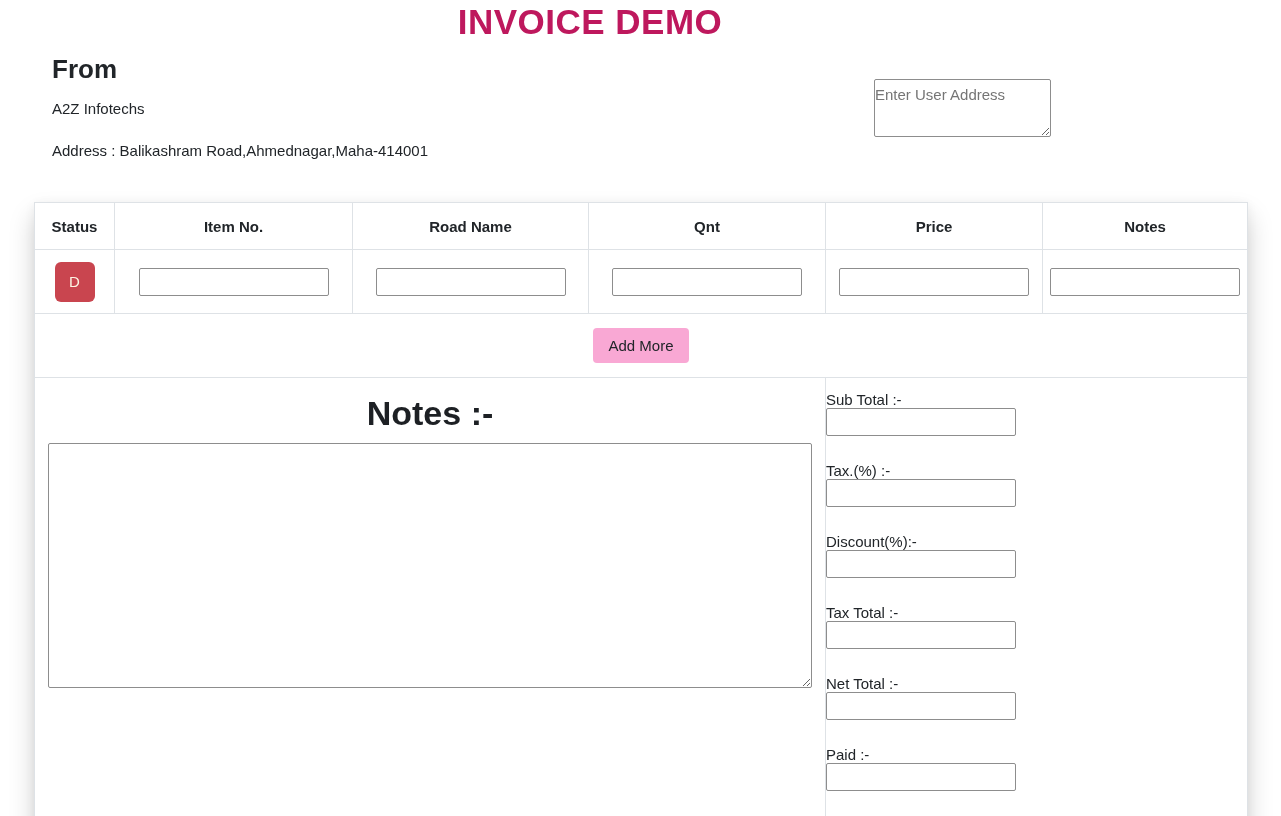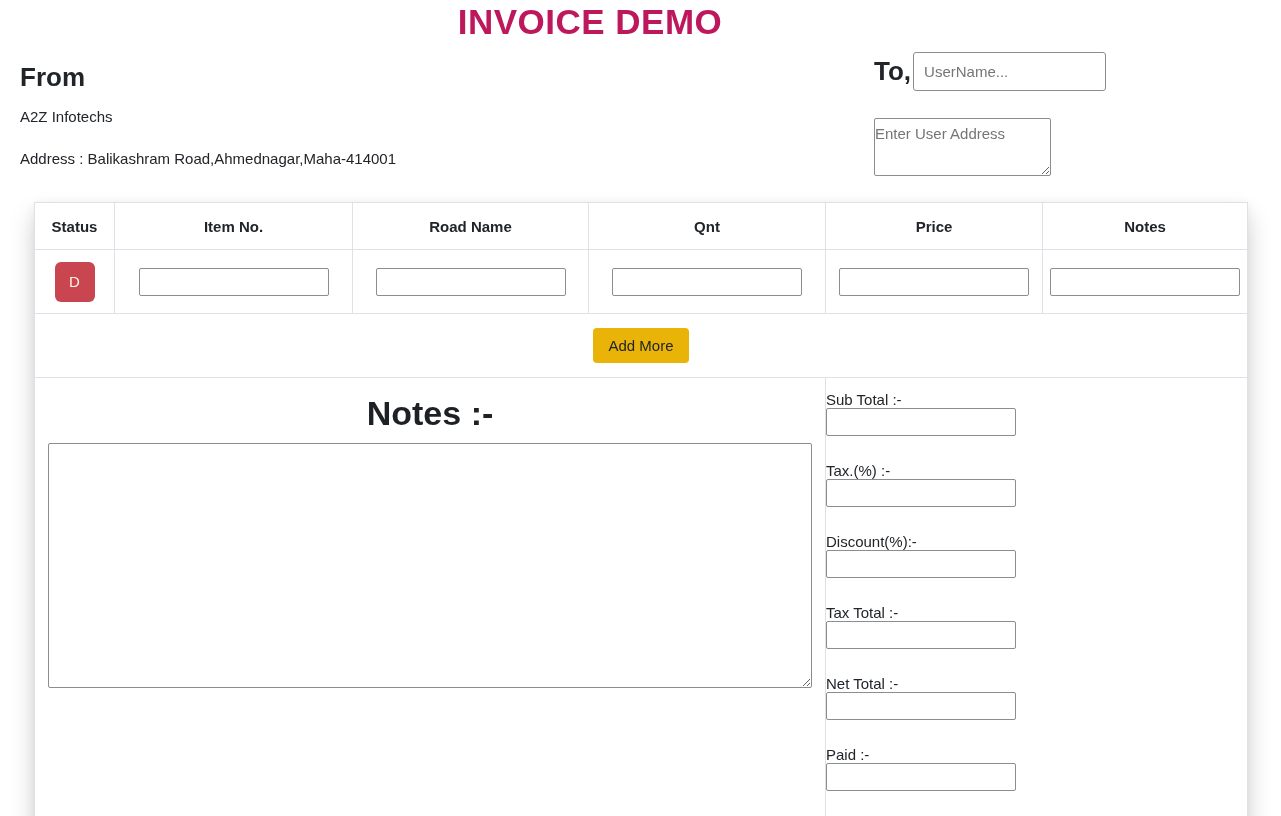--- a/index.html
+++ b/index.html
@@ -11,21 +11,21 @@
     overflow: hidden;
   }
 
   
   .header { position: relative; height: 202px; }
   .page-title {
     position: absolute; left: 34px; top: 2px; width: 1112px;
     text-align: center; font-size: 35px; font-weight: 700; color: #be185d;
     letter-spacing: 0.5px;
   }
-  .from-block { position: absolute; left: 20px; top: 54px; margin-top: 8px; }
+  .from-block { position: absolute; left: 52px; top: 54px; }
   .from-heading { font-size: 26px; font-weight: 700; }
   .from-company { font-size: 15px; margin-top: 15px; }
   .from-address { font-size: 15px; margin-top: 25px; }
 
   .to-block { position: absolute; left: 874px; top: 52px; }
   .to-row { display: flex; align-items: flex-start; }
   .to-heading { font-size: 26px; font-weight: 700; line-height: 38px; }
   .to-row input {
     margin-left: 2px; width: 193px; height: 39px;
     border: 1px solid #8d8d8d; border-radius: 3px;
@@ -70,21 +70,21 @@
   .delete-btn {
     width: 40px; height: 40px;
     background: #c9454f; color: #fdf3e3;
     border: none; border-radius: 6px;
     font-size: 15px; cursor: pointer;
     font-family: "Liberation Sans", sans-serif;
   }
 
   tr.addmore-row td { height: 64px; }
   .addmore-btn {
-    background: #eab308; color: #212529;
+    background: #f9a8d4; color: #212529;
     border: none; border-radius: 4px;
     padding: 9px 15px; font-size: 15px; cursor: pointer;
     font-family: "Liberation Sans", sans-serif;
   }
 
   tr.bottom-row td { height: 400px; vertical-align: top; }
 
   .notes-heading {
     font-size: 34px; font-weight: 700; text-align: center;
     margin-top: 16px; color: #1d2024;
@@ -118,24 +118,20 @@
 <div class="header">
   <h1 class="page-title">INVOICE DEMO</h1>
 
   <div class="from-block">
     <div class="from-heading">From</div>
     <div class="from-company">A2Z Infotechs</div>
     <div class="from-address">Address : Balikashram Road,Ahmednagar,Maha-414001</div>
   </div>
 
   <div class="to-block">
-    <div class="to-row">
-      <span class="to-heading">To,</span>
-      <input type="text" placeholder="UserName..." style="">
-    </div>
     <textarea placeholder="Enter User Address" style=""></textarea>
   </div>
 </div>
 
 <table class="invoice">
   <colgroup>
     <col class="c-status">
       <col class="c-itemno">
       <col class="c-itemname">
     <col class="c-qnt">

